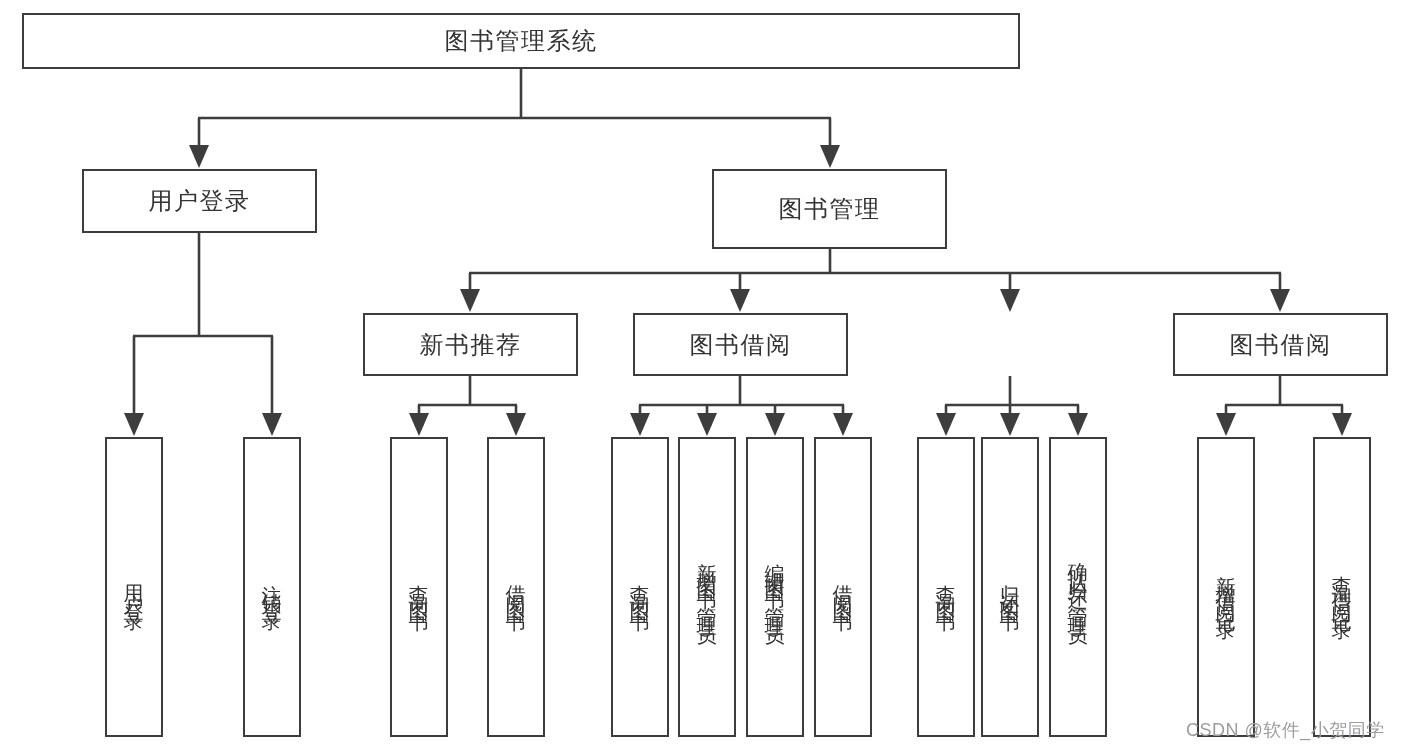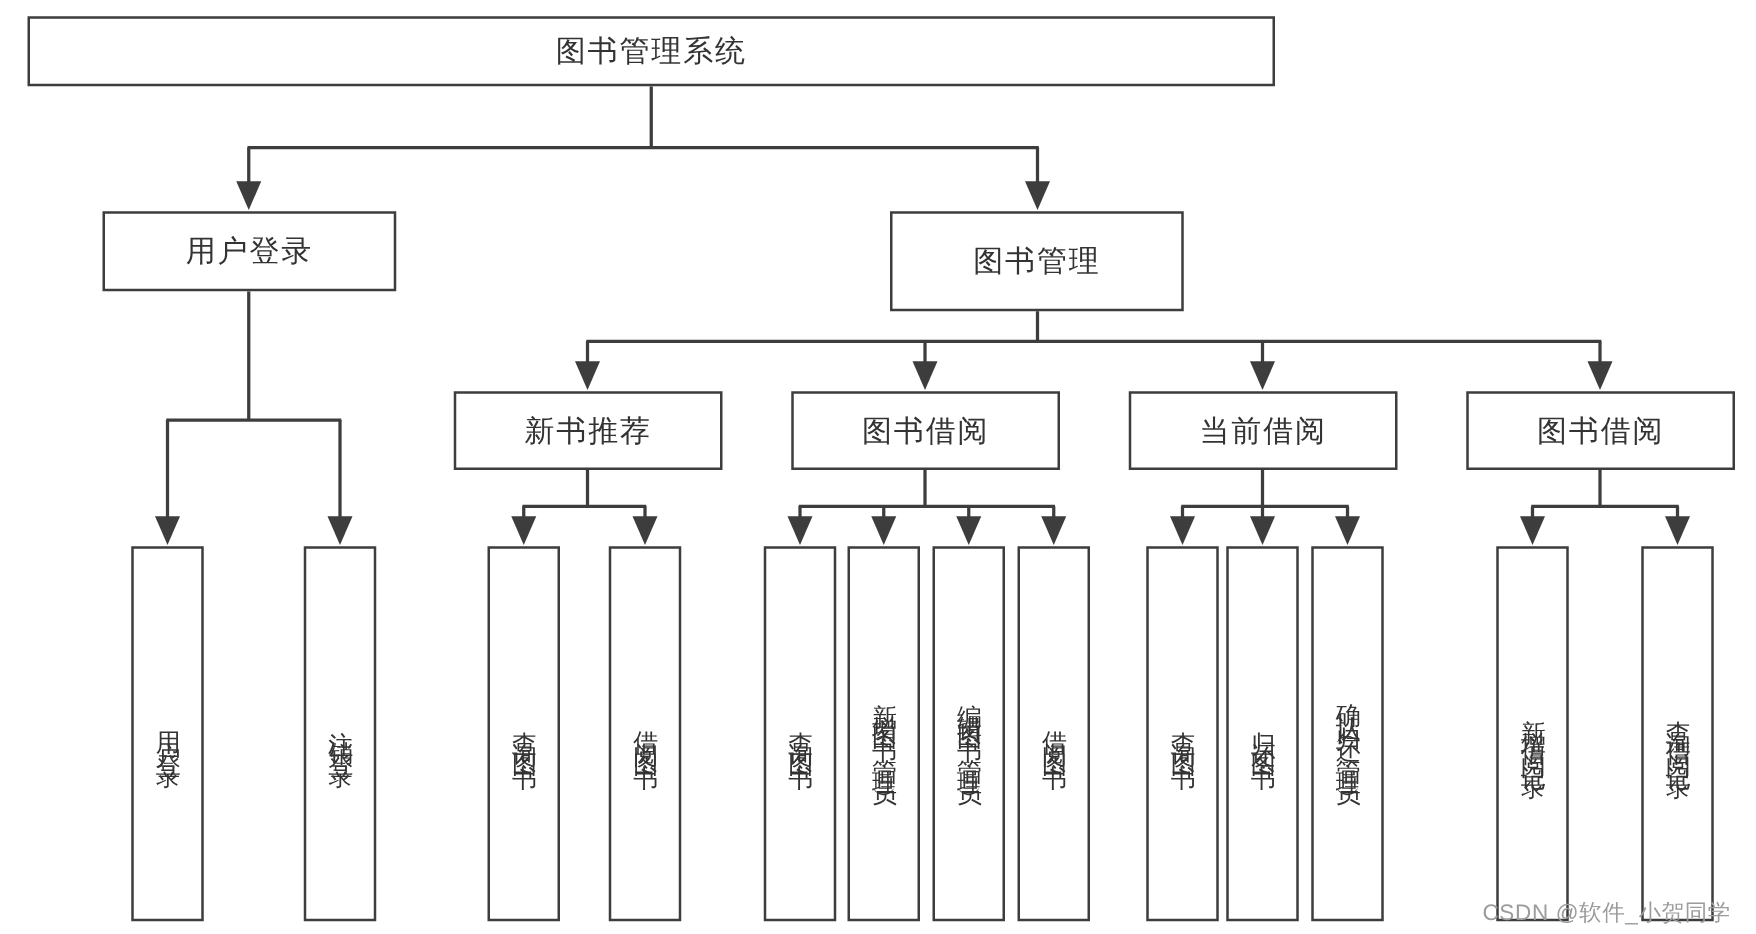--- a/index.html
+++ b/index.html
@@ -138,23 +138,20 @@
   <div class="hnode" style="left:712px; top:169px; width:235px; height:80px;">
     <span>图书管理</span>
   </div>
 
   <div class="hnode" style="left:363px; top:313px; width:215px; height:63px;">
     <span>新书推荐</span>
   </div>
   <div class="hnode" style="left:633px; top:313px; width:215px; height:63px;">
     <span>图书借阅</span>
   </div>
-  <div class="hnode" style="left:903px; top:313px; width:215px; height:63px;">
-    <span>当前借阅</span>
-  </div>
   <div class="hnode" style="left:1173px; top:313px; width:215px; height:63px;">
     <span>图书借阅</span>
   </div>
 
   <div class="vnode" style="left:105px;">
     <span class="vtext">用户登录</span>
   </div>
   <div class="vnode" style="left:243px;">
     <span class="vtext">注销登录</span>
   </div>

